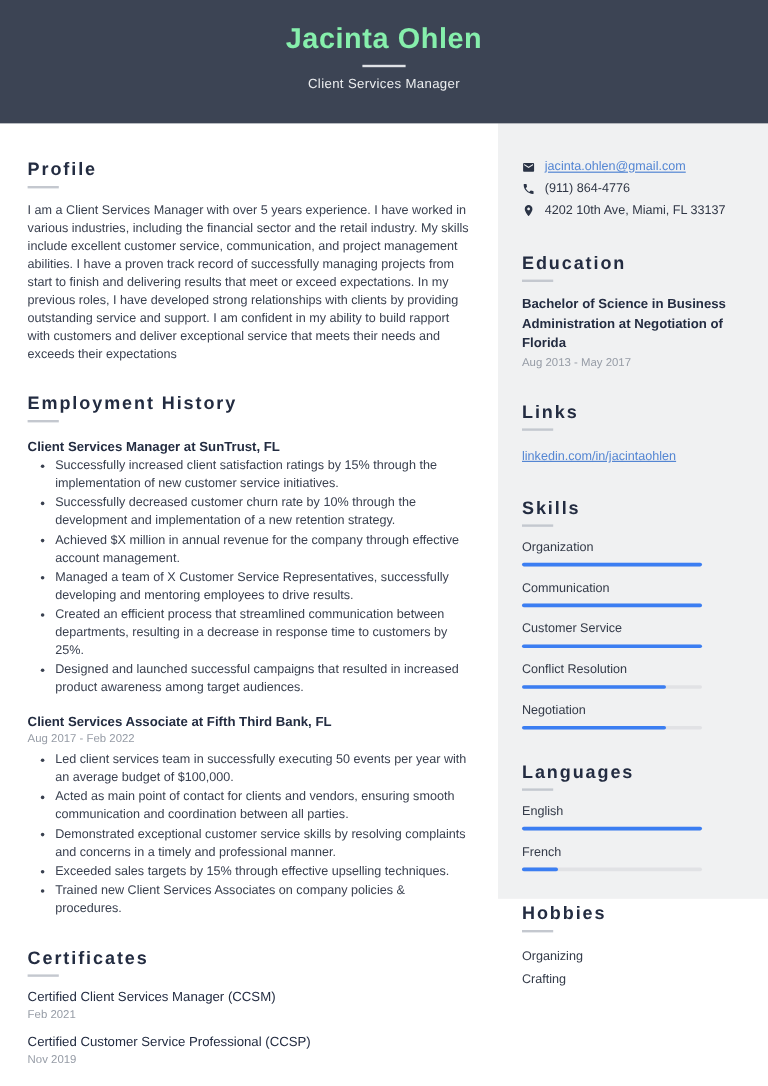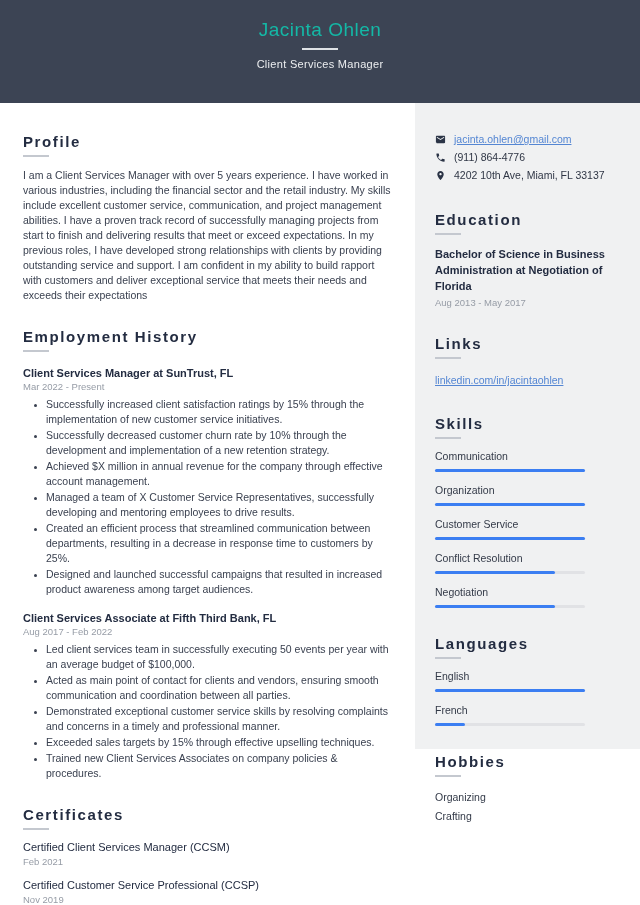--- a/index.html
+++ b/index.html
@@ -13,24 +13,24 @@
   }
   
   .header {
     height: 103px;
     background: #3c4454;
     color: #f5f6f7;
     text-align: center;
     padding-top: 19px;
   }
   .name {
-    font-size: 19px;
-    font-weight: normal;
+    font-size: 24px;
+    font-weight: bold;
     letter-spacing: 0.5px;
-    color: #14b8a6;
+    color: #86efac;
   }
   .name-divider {
     width: 36px; height: 2px;
     background: #dfe2e6;
     margin: 7px auto 8px auto;
   }
   .job-title {
     font-size: 11px;
     color: #eceef0;
     letter-spacing: 0.3px;
@@ -174,21 +174,20 @@
         <div class="heading-rule"></div>
         <div class="body-text">I am a Client Services Manager with over 5 years experience. I have worked in various industries, including the financial sector and the retail industry. My skills include excellent customer service, communication, and project management abilities. I have a proven track record of successfully managing projects from start to finish and delivering results that meet or exceed expectations. In my previous roles, I have developed strong relationships with clients by providing outstanding service and support. I am confident in my ability to build rapport with customers and deliver exceptional service that meets their needs and exceeds their expectations</div>
       </div>
 
       <div class="section">
         <div class="section-heading">Employment History</div>
         <div class="heading-rule"></div>
 
         <div class="job">
           <div class="job-head">Client Services Manager at SunTrust, FL</div>
-          <div class="date-label">Mar 2022 - Present</div>
           <ul class="bullets">
             <li>Successfully increased client satisfaction ratings by 15% through the implementation of new customer service initiatives.</li>
             <li>Successfully decreased customer churn rate by 10% through the development and implementation of a new retention strategy.</li>
             <li>Achieved $X million in annual revenue for the company through effective account management.</li>
             <li>Managed a team of X Customer Service Representatives, successfully developing and mentoring employees to drive results.</li>
             <li>Created an efficient process that streamlined communication between departments, resulting in a decrease in response time to customers by 25%.</li>
             <li>Designed and launched successful campaigns that resulted in increased product awareness among target audiences.</li>
           </ul>
         </div>
 
@@ -253,27 +252,27 @@
       <div class="side-section">
         <div class="section-heading">Links</div>
         <div class="heading-rule"></div>
         <a class="link" href="#">linkedin.com/in/jacintaohlen</a>
       </div>
 
       <div class="side-section">
         <div class="section-heading">Skills</div>
         <div class="heading-rule"></div>
         <div class="skill-item">
+          <div class="skill-label">Organization</div>
+          <div class="bar-track">
+              <div class="bar-fill" style="width: 100%;"></div>
+            </div>
+        </div>
+        <div class="skill-item">
           <div class="skill-label">Communication</div>
-          <div class="bar-track">
-              <div class="bar-fill" style="width: 100%;"></div>
-            </div>
-        </div>
-        <div class="skill-item">
-          <div class="skill-label">Organization</div>
           <div class="bar-track">
               <div class="bar-fill" style="width: 100%;"></div>
             </div>
         </div>
         <div class="skill-item">
           <div class="skill-label">Customer Service</div>
           <div class="bar-track">
               <div class="bar-fill" style="width: 100%;"></div>
             </div>
         </div>

